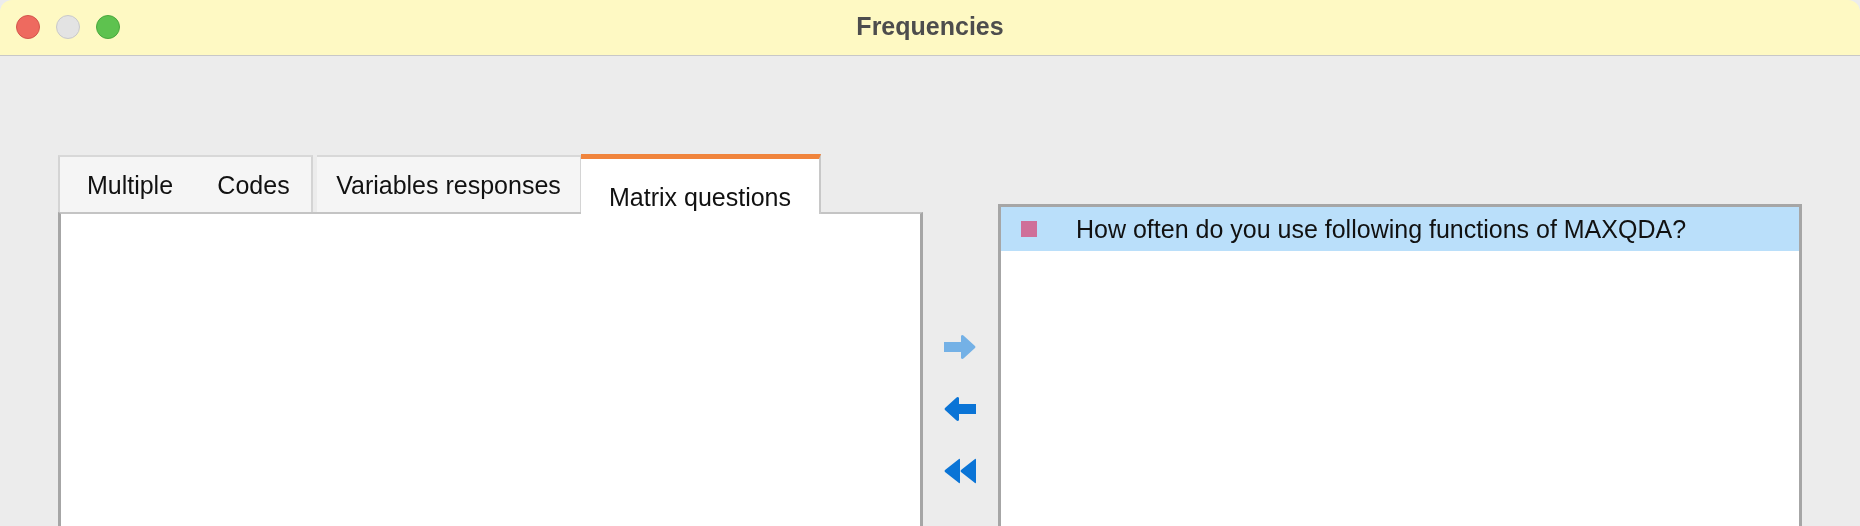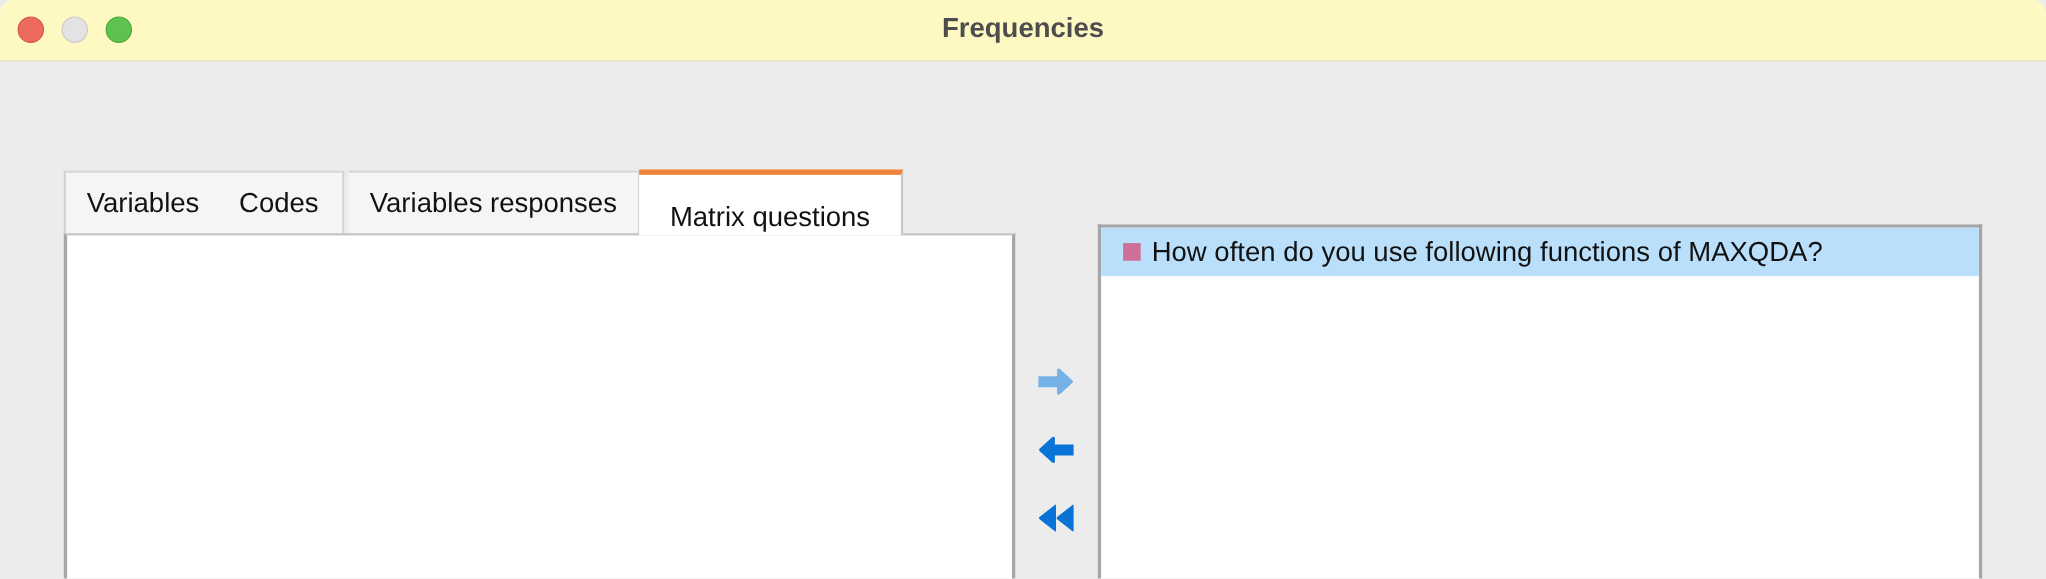--- a/index.html
+++ b/index.html
@@ -16,37 +16,37 @@
   .tab { position: absolute; top: 1px; height: 58px; background: #f5f5f5; border-top: 2px solid #d8d8d8; border-right: 2px solid #d4d4d4; font-size: 25px; color: #111; display: flex; align-items: center; justify-content: center; }
   .tab.first { border-left: 2px solid #d4d4d4; }
   .tab.active { top: 0; height: 60px; background: #ffffff; border-top: 5px solid #f0843c; border-right: 2px solid #c8c8c8; padding-top: 22px; z-index: 3; }
 
   .left-panel { position: absolute; left: 58px; top: 212px; width: 865px; height: 320px; background: #ffffff; border-left: 3px solid #a6a6a6; border-top: 2px solid #c4c4c4; border-right: 3px solid #a6a6a6; z-index: 2; }
 
   .arrows { position: absolute; left: 940px; top: 330px; width: 40px; }
   .arrow-btn { position: absolute; left: 0; width: 40px; height: 34px; display: flex; align-items: center; justify-content: center; cursor: pointer; }
 
   .right-panel { position: absolute; left: 998px; top: 204px; width: 804px; height: 330px; background: #ffffff; border: 3px solid #a6a6a6; border-bottom: none; }
-  .list-row { position: absolute; left: 0; top: 0; width: 798px; height: 44px; background: #badffa; display: flex; align-items: center; }
+  .list-row { position: absolute; left: 0; top: 0; width: 798px; height: 44px; background: #badffa; display: flex; align-items: center; gap: 29px; }
   .list-row .swatch { width: 16px; height: 16px; background: #cf6f99; margin-left: 20px; margin-right: 10px; }
   .list-row .label { font-size: 25px; color: #111; }
 </style>
 </head>
 <body>
 
 <div class="window">
   <div class="titlebar">
     <div class="traffic close"></div>
     <div class="traffic min"></div>
     <div class="traffic max"></div>
     <div class="title">Frequencies</div>
   </div>
 
   <div class="tabs">
-    <div class="tab first" style="left:0;width:144px;">Variables</div>
+    <div class="tab first" style="left:0;width:144px;">Multiple</div>
     <div class="tab" style="left:138px;width:117px;">Codes</div>
     <div class="tab" style="left:259px;width:265px;">Variables responses</div>
     <div class="tab active" style="left:523px;width:240px;">Matrix questions</div>
   </div>
 
   <div class="left-panel"></div>
 
   <div class="arrows">
     <div class="arrow-btn" style="top:0;">
       <svg width="34" height="26" viewBox="0 0 34 26">

